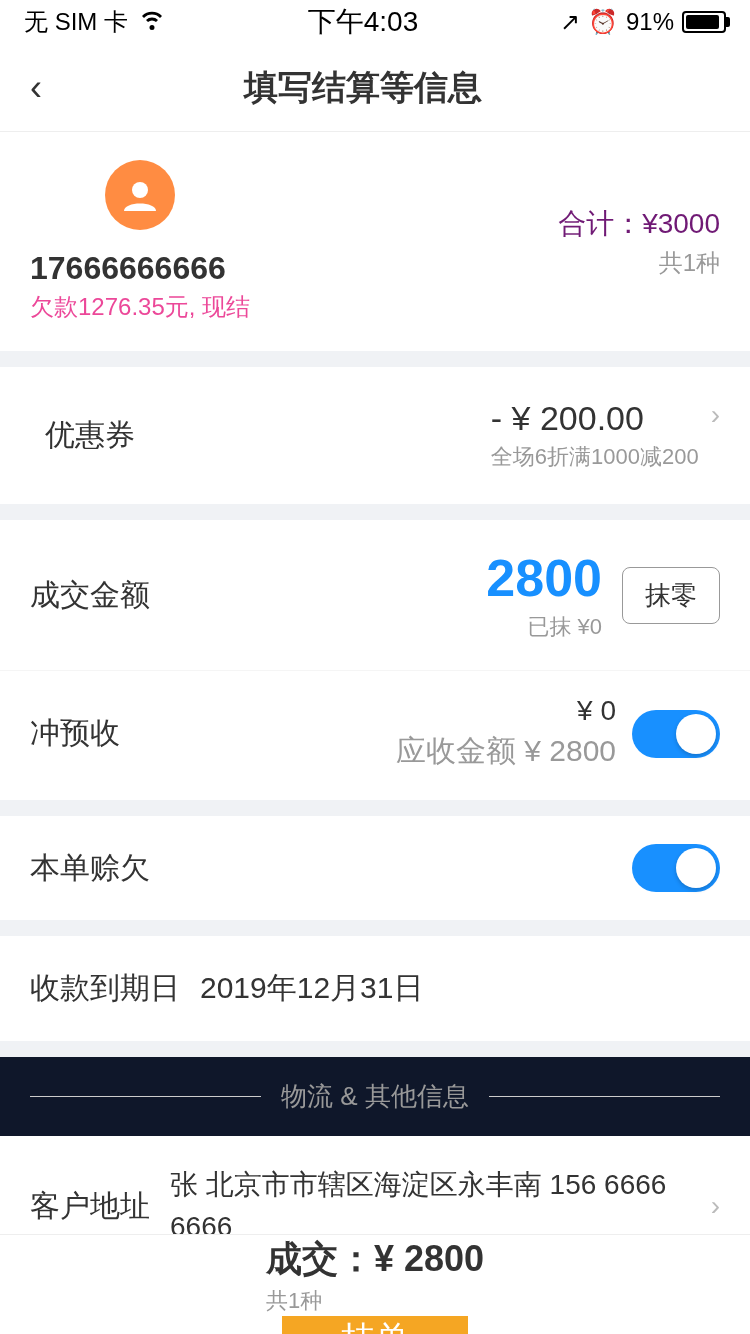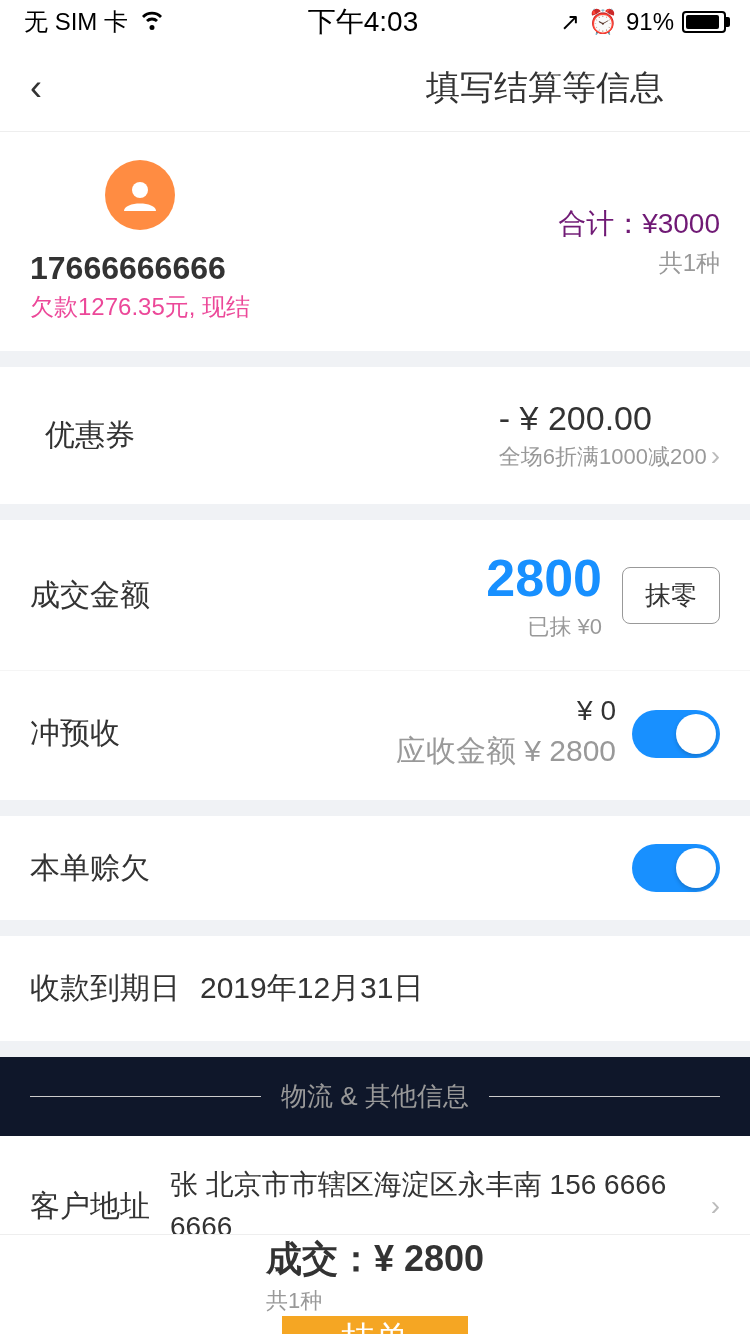--- a/index.html
+++ b/index.html
@@ -47,23 +47,23 @@
       border-bottom: 1px solid #eee;
     }
     .nav-back {
       font-size: 36px;
       color: #333;
       cursor: pointer;
       padding-right: 20px;
     }
     .nav-title {
       flex: 1;
-      text-align: right;
+      text-align: center;
       font-size: 34px;
-      font-weight: 400;
+      font-weight: 700;
       color: #333;
     }
 
     
     .content {
       padding-bottom: 120px;
     }
 
     
     .customer-card {
@@ -94,21 +94,21 @@
     }
     .section-row {
       display: flex;
       align-items: center;
       justify-content: space-between;
       padding: 32px 30px;
       border-bottom: 1px solid #f5f5f5;
     }
     .section-row:last-child { border-bottom: none; }
     .row-label { font-size: 30px; color: #333; }
-    .row-right { display: flex; align-items: flex-end; gap: 4px; }
+    .row-right { display: flex; align-items: flex-start; gap: 12px; }
     .coupon-amount { font-size: 34px; color: #333; font-weight: 500; }
     .coupon-desc { font-size: 22px; color: #999; margin-top: 4px; }
     .chevron { font-size: 28px; color: #bbb; }
 
     
     .amount-section {
       background: #fff;
       margin-bottom: 16px;
     }
     .amount-row {

